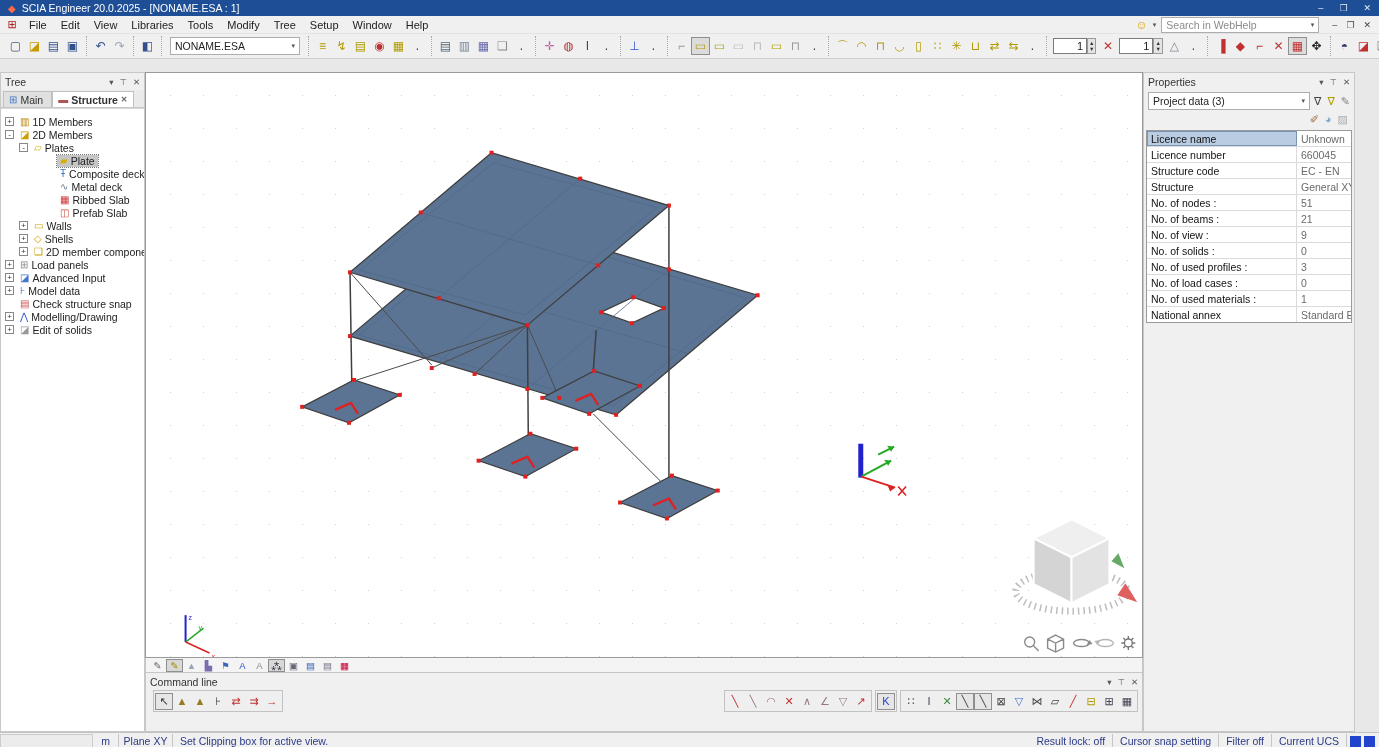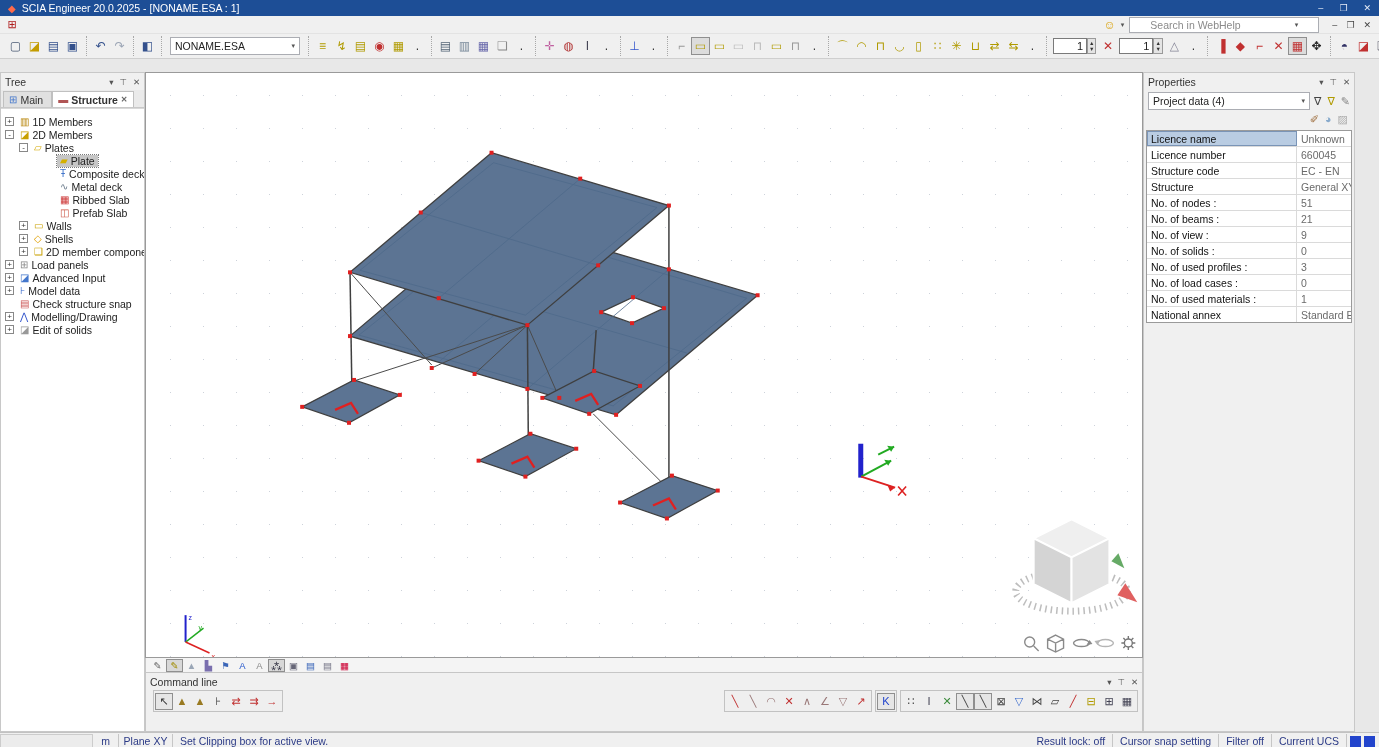--- a/index.html
+++ b/index.html
@@ -9,21 +9,21 @@
   .titlebar{height:16px;background:#1d4e96;color:#fff;display:flex;align-items:center;padding:0 8px;font-size:10.5px}
   .title-icon{color:#ff6a4a;margin-right:6px;font-size:10px}
   .tb-controls{margin-left:auto;display:flex;gap:16px;font-size:9px;color:#e8eef8}
   
   .menubar{height:17px;background:#f0f0f0;display:flex;align-items:center;padding-left:2px;border-bottom:1px solid #e3e3e3}
   .appicon{width:20px;text-align:center;color:#b02020;font-size:11px}
   .menu-item{padding:1px 7px;cursor:default}
   .menubar-right{margin-left:auto;display:flex;align-items:center;gap:5px;padding-right:8px}
   .smiley{color:#d99f00;font-size:12px}
   .ddarrow{font-size:7px;color:#555}
-  .searchbox{width:148px;height:14px;background:#fff;border:1px solid #abadb3;display:flex;align-items:center;padding:0 20px;color:#8a8a8a;font-size:10.5px}
+  .searchbox{width:148px;height:14px;background:#fff;border:1px solid #abadb3;display:flex;align-items:center;padding:0 4px;color:#8a8a8a;font-size:10.5px}
   .searchbox .ddarrow{margin-left:auto}
   .winctl{color:#444;font-size:9px;display:flex;gap:9px;margin-left:8px}
   
   .toolbar{height:24px;background:#f0f0f0;border-bottom:1px solid #cfcfcf;display:flex;align-items:center;padding:0 2px;white-space:nowrap;overflow:hidden}
   .tgroup{display:flex;align-items:center;height:20px;border-left:1px dotted #a8a8a8;padding-left:4px;margin-left:4px}
   .tgroup:first-child{border-left:none;margin-left:0}
   .tbtn{width:19px;height:18px;display:inline-flex;align-items:center;justify-content:center;font-size:12px;box-sizing:border-box}
   .tbtn.p{background:#dcdcdc;border:1px solid #8f8f8f}
   .combo{height:16px;background:#fff;border:1px solid #abadb3;display:flex;align-items:center;padding:0 4px;font-size:10.5px}
   .combo .ddarrow{margin-left:auto;padding-left:4px}
@@ -89,20 +89,21 @@
   <span>SCIA Engineer 20.0.2025 - [NONAME.ESA : 1]</span>
   <span class="tb-controls">
     <span>–</span>
     <span>❐</span>
     <span>✕</span>
   </span>
 </div>
 
 <div class="menubar">
   <span class="appicon">⊞</span>
+  <span><span class="menu-item">File</span><span class="menu-item">Edit</span><span class="menu-item">View</span><span class="menu-item">Libraries</span><span class="menu-item">Tools</span><span class="menu-item">Modify</span><span class="menu-item">Tree</span><span class="menu-item">Setup</span><span class="menu-item">Window</span><span class="menu-item">Help</span></span>
   <span class="menubar-right">
     <span class="smiley">☺</span>
     <span class="ddarrow">▾</span>
     <span class="searchbox">
       <span>Search in WebHelp</span>
       <span class="ddarrow">▾</span>
     </span>
     <span class="winctl">
       <span>–</span>
       <span>❐</span>
@@ -583,21 +584,21 @@
     <div class="phdr">
       <span>Properties</span>
       <span class="hicons">
         <span>▾</span>
         <span>⊤</span>
         <span>✕</span>
       </span>
     </div>
     <div class="proprow1">
       <span class="combo propcombo">
-        <span>Project data (4)</span>
+        <span>Project data (3)</span>
         <span class="ddarrow">▾</span>
       </span>
       <span style="display:flex;gap:6px;font-size:11px">
 
       <span style="color: rgb(68, 68, 68);">∇</span>
           <span style="color: rgb(176, 154, 0);">∇</span>
           <span style="color: rgb(136, 136, 136);">✎</span>
         </span>
     </div>
     <div class="propicons">

